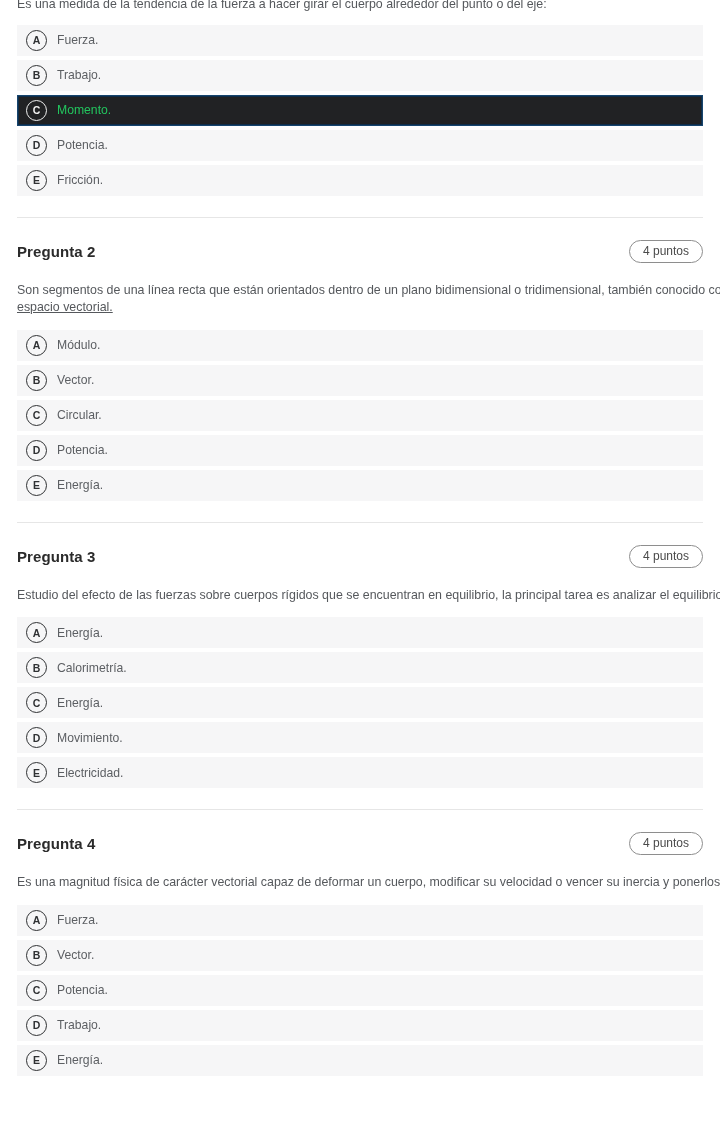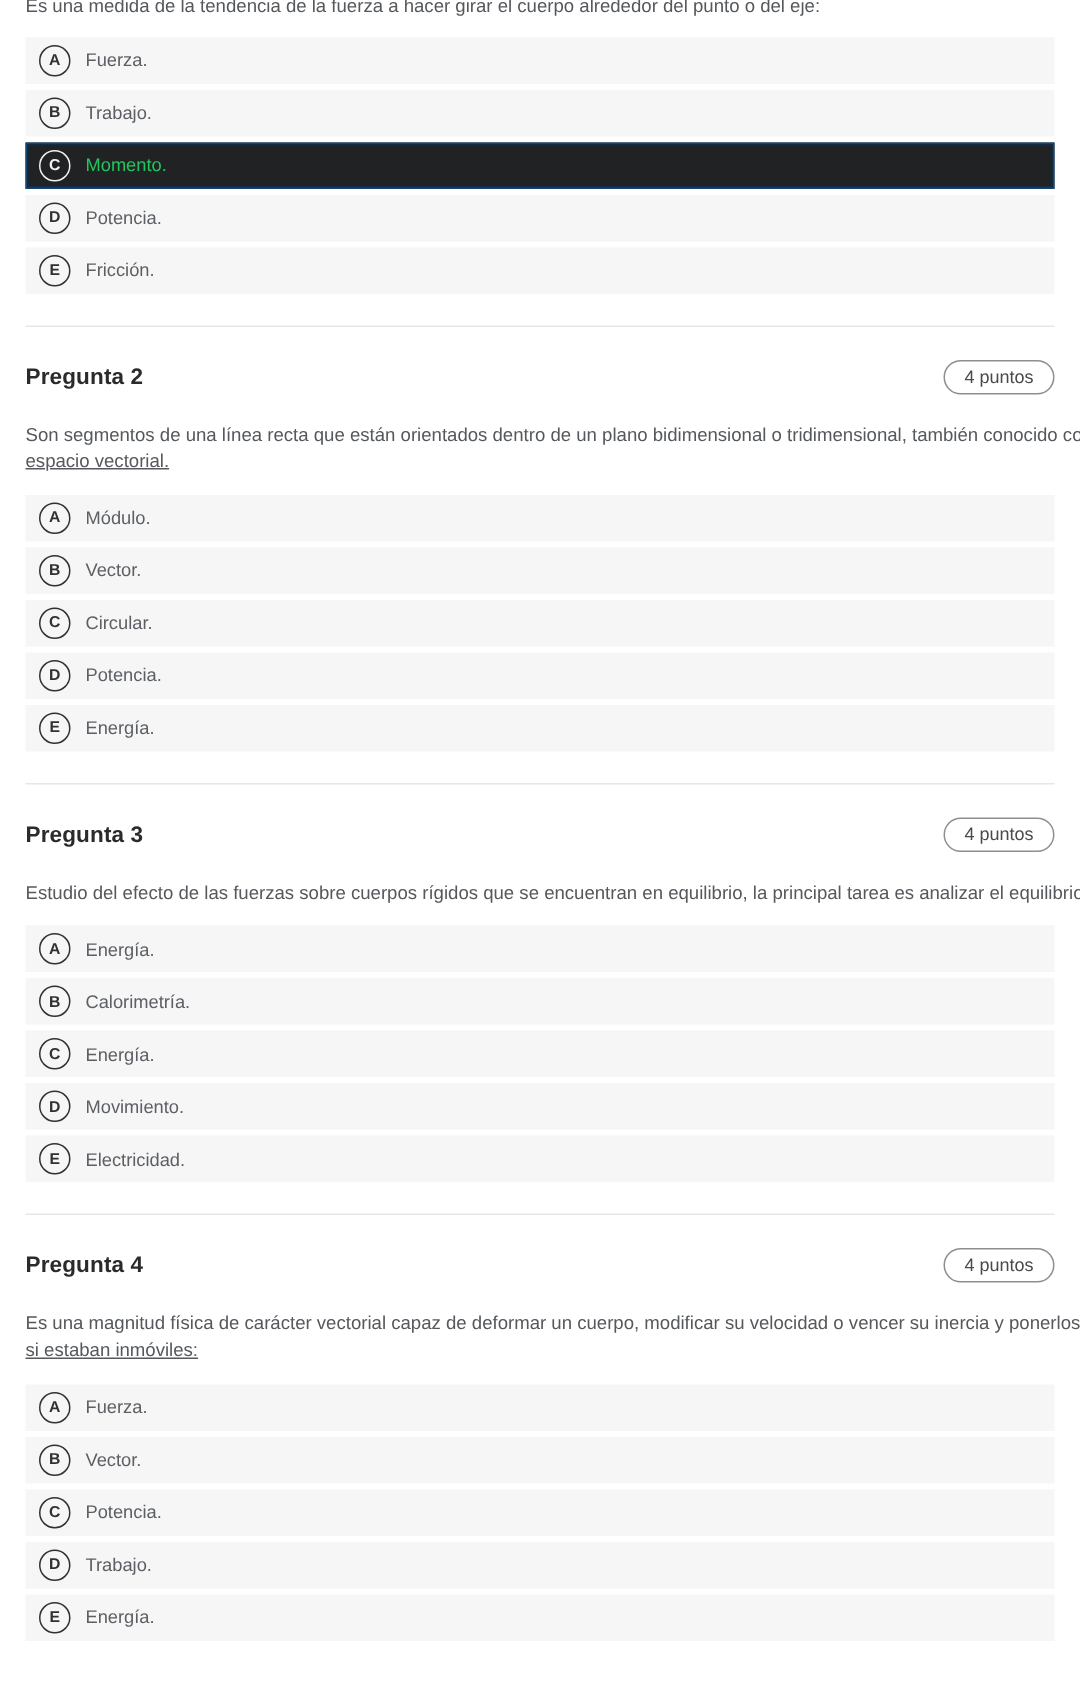--- a/index.html
+++ b/index.html
@@ -227,21 +227,20 @@
 
   <div class="q-divider"></div>
 
   <div class="question-block">
     <div class="q-head">
       <div class="q-title">Pregunta 4</div>
       <div class="q-points">4 puntos</div>
     </div>
     <div class="q-prompt">
       <span>Es una magnitud física de carácter vectorial capaz de deformar un cuerpo, modificar su velocidad o vencer su inercia y ponerlos en movimiento</span>
-      <span class="l2">si estaban inmóviles:</span>
     </div>
     <div class="options">
       <div class="option">
         <span class="opt-letter">A</span>
         <span class="opt-text">Fuerza.</span>
       </div>
       <div class="option">
         <span class="opt-letter">B</span>
         <span class="opt-text">Vector.</span>
       </div>

